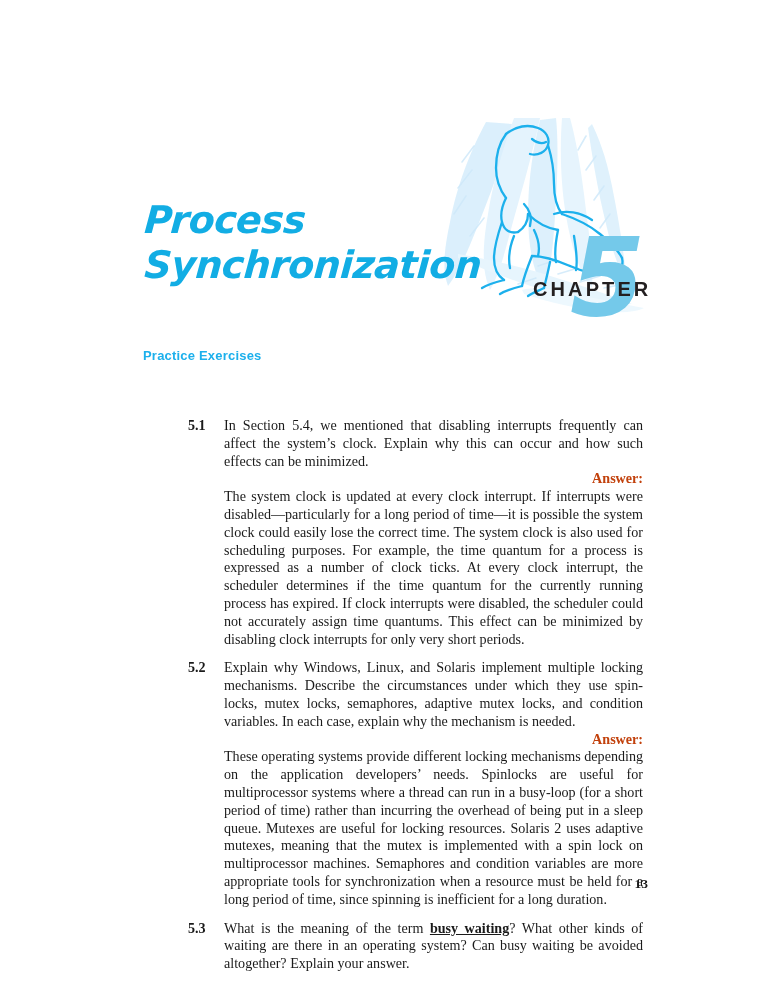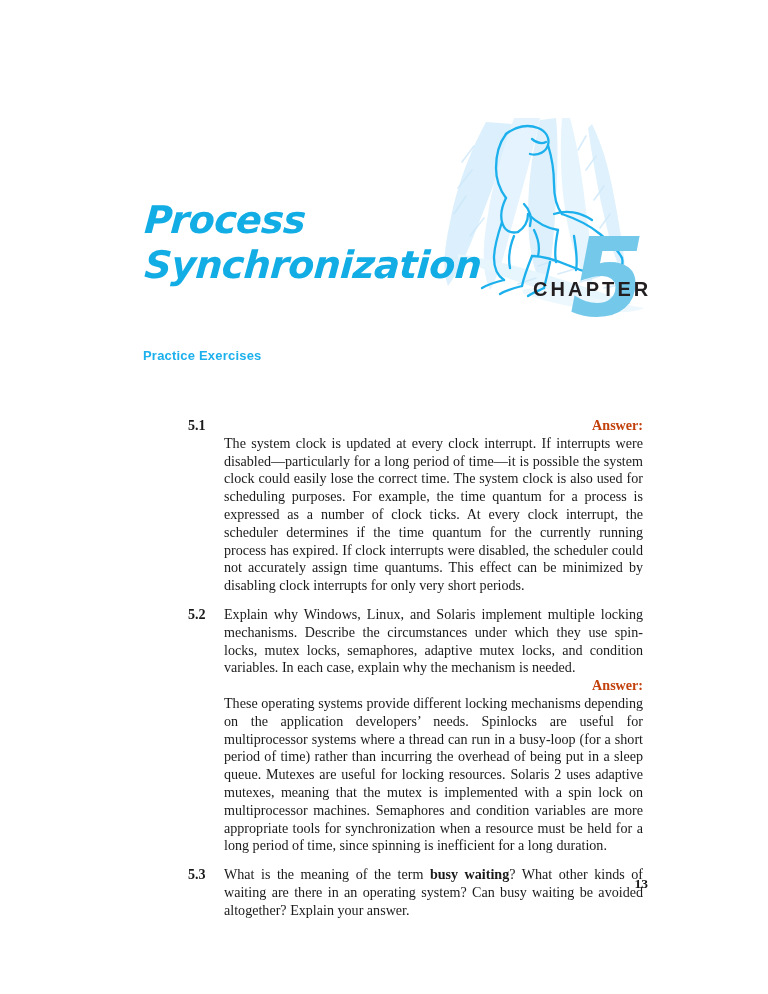--- a/index.html
+++ b/index.html
@@ -140,21 +140,21 @@
     font-weight: bold;
     color: #c2410c;
     display: block;
     margin-top: 0px;
     text-align: right;
   }
   .ex-answer {
     margin: 0;
     text-align: justify;
   }
-  .ex-body b { font-weight: bold; }
+  .ex-body b { font-weight: bold; text-decoration: underline; }
 
   
   .page-number {
     position: absolute;
     left: 8px;
     top: 876px;
     width: 640px;
     text-align: right;
     font-family: "Liberation Serif", serif;
     font-weight: bold;
@@ -257,20 +257,21 @@
 
   </div>
 
   <div class="section-heading">Practice Exercises</div>
 
   <div class="exercises">
 
     <div class="exercise">
       <div class="ex-num">5.1</div>
       <div class="ex-body">
+        <p class="ex-question">In Section 5.4, we mentioned that disabling interrupts frequently can affect the system’s clock. Explain why this can occur and how such effects can be minimized.</p>
         <span class="answer-label">Answer:</span>
         <p class="ex-answer">The system clock is updated at every clock interrupt. If interrupts were disabled—particularly for a long period of time—it is possible the system clock could easily lose the correct time. The system clock is also used for scheduling purposes. For example, the time quantum for a process is expressed as a number of clock ticks. At every clock interrupt, the scheduler determines if the time quantum for the currently running process has expired. If clock interrupts were disabled, the scheduler could not accurately assign time quantums. This effect can be minimized by disabling clock interrupts for only very short periods.</p>
       </div>
     </div>
 
     <div class="exercise">
       <div class="ex-num">5.2</div>
       <div class="ex-body">
         <p class="ex-question">Explain why Windows, Linux, and Solaris implement multiple locking mechanisms. Describe the circumstances under which they use spin-locks, mutex locks, semaphores, adaptive mutex locks, and condition variables. In each case, explain why the mechanism is needed.</p>
         <span class="answer-label">Answer:</span>

